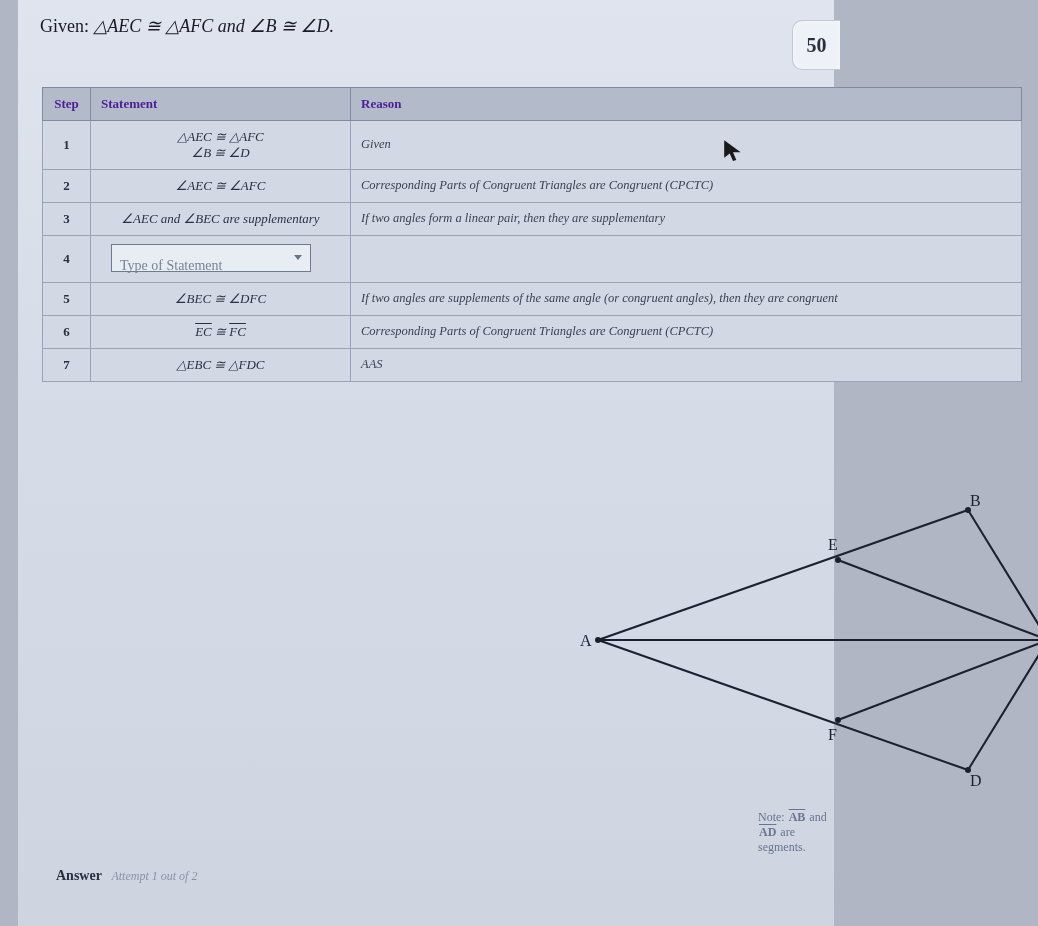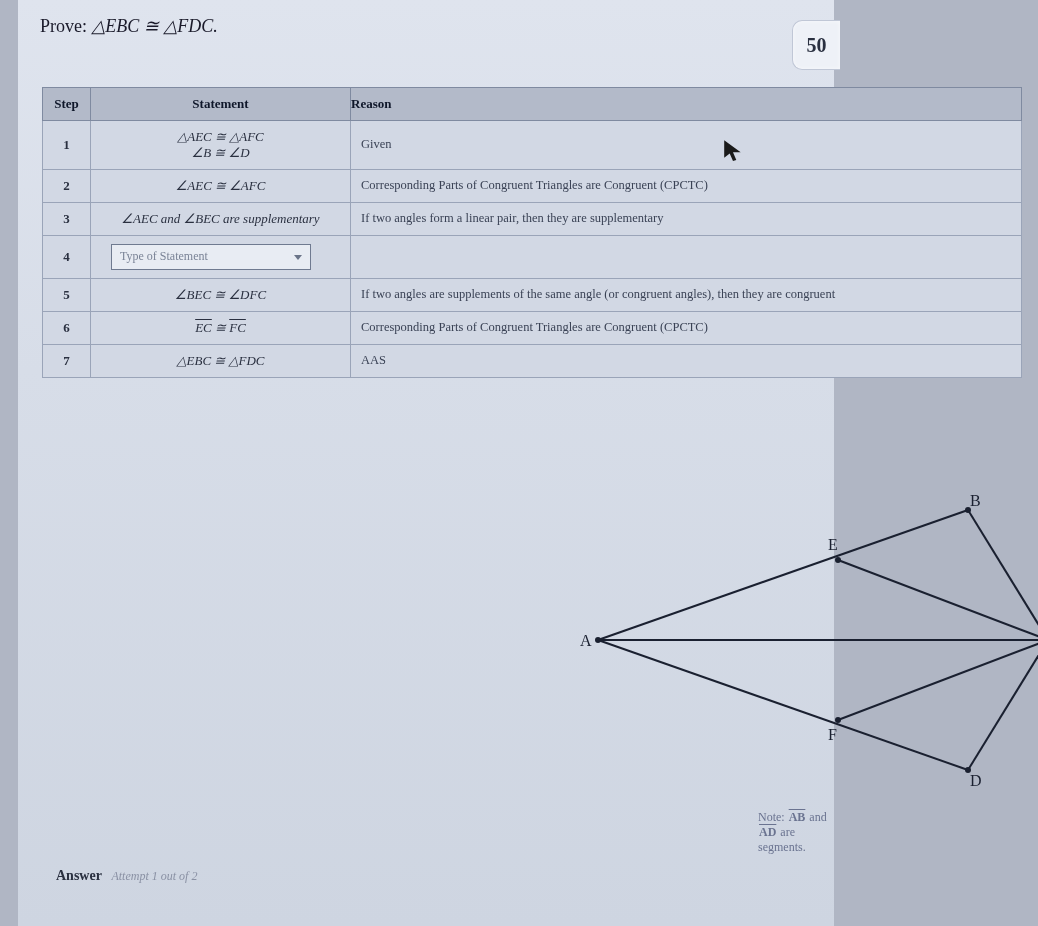--- a/index.html
+++ b/index.html
@@ -16,46 +16,46 @@
   .problem-text .line { margin-bottom:14px; }
   .proof-table {
     margin:28px 0 0 24px;
     border-collapse:collapse;
     width:980px;
     font-size:13px;
     color:#333845;
   }
   .proof-table th {
     background:#b3bac9;
-    color:#0f172a;
+    color:#4c1d95;
     font-weight:bold;
-    padding:8px 0;
+    padding:8px 10px;
     border:1px solid #7f8aa0;
     text-align:left;
   }
   .proof-table th.step-h { width:48px; text-align:center;}
-  .proof-table th.stmt-h { width:260px; text-align:center;margin-top:44px;}
+  .proof-table th.stmt-h { width:260px; margin-top:44px;}
   .proof-table td {
     border:1px solid #9aa4b8;
     padding:8px 10px;
     vertical-align:middle;
     background:#d2d8e4;
   }
   .proof-table td.step { text-align:center; font-weight:bold; color:#2a3040; width:48px; }
   .proof-table td.stmt { text-align:center; width:260px; font-style:italic; color:#2a3040;}
-  .proof-table td.reason { color:#3a4255; font-size:12.5px;}
+  .proof-table td.reason { color:#3a4255; font-size:12.5px;font-style:italic;}
   .type-select {
     display:inline-block;
     width:200px;
     height:26px;
     border:1px solid #6f7a90;
     background:#e8ecf3;
     color:#7a8396;
-    font-size:12px;
-    padding:4px 8px;
+    font-size:14px;
+    padding:13px 8px;
     position:relative;
     font-style:normal;
     text-align:left;
   }
   .type-select::after {
     content:"";
     position:absolute; right:8px; top:10px;
     border-left:4px solid transparent;
     border-right:4px solid transparent;
     border-top:5px solid #6a7488;
@@ -108,22 +108,22 @@
 <body>
 
 <div class="page">
 
   <div class="badge">
     <span>50</span>
   </div>
 
   <div class="problem-text">
     <div class="line">
-      <span>Prove: </span>
-      <span style="font-style:italic;">△EBC ≅ △FDC.</span>
+      <span>Given: </span>
+      <span style="font-style:italic;">△AEC ≅ △AFC and ∠B ≅ ∠D.</span>
     </div>
   </div>
 
   <div class="cursor-icon">
     <svg viewBox="0 0 20 24">
         <path d="M2 2 L2 18 L7 14 L10 21 L13 20 L10 13 L17 13 Z" fill="#1a1a1a"></path>
       </svg>
   </div>
 
   <table class="proof-table">

